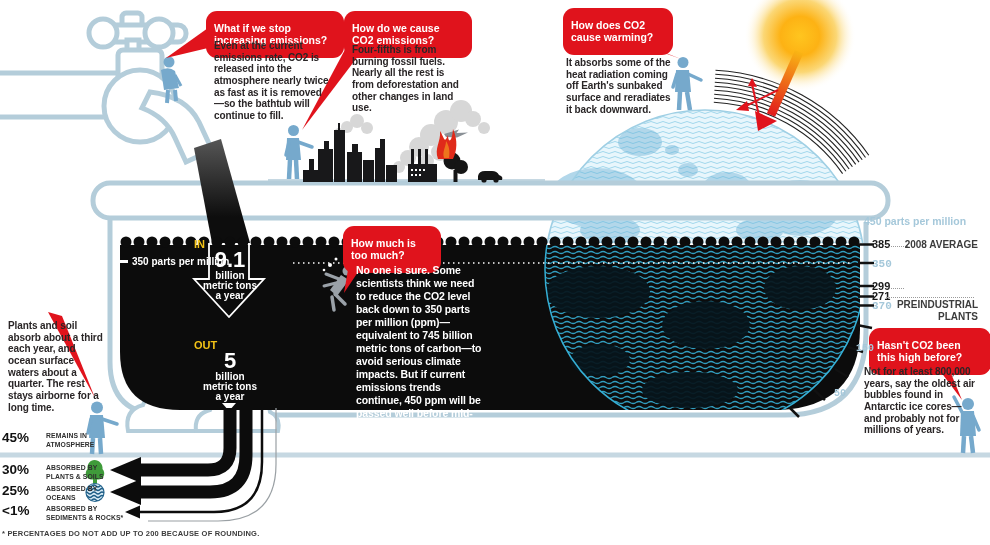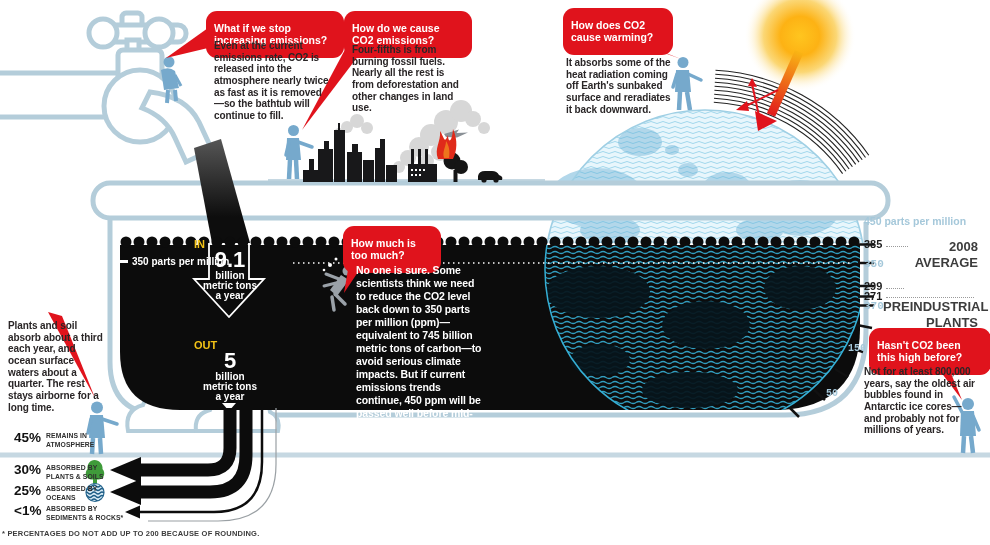--- a/index.html
+++ b/index.html
@@ -10,26 +10,26 @@
   .pre{white-space:pre-line;}
   .bubble{background:#e0131c;color:#fff;font-weight:bold;font-size:10.5px;line-height:1.18;
           border-radius:11px;padding:11px 8px;white-space:pre-line;}
   .para{font-weight:bold;font-size:10px;line-height:1.17;color:#2a2627;letter-spacing:-0.1px;}
   .para.white{color:#fff;font-size:10.5px;line-height:1.24;}
   .flow-label{color:#f3c317;font-weight:bold;font-size:11px;text-align:left;}
   .flow-value{color:#fff;font-weight:bold;font-size:22px;line-height:0.95;text-align:center;}
   .flow-unit{color:#fff;font-weight:bold;font-size:10px;line-height:1.03;text-align:center;}
   .level-label{color:#fff;font-weight:bold;font-size:10px;}
   .top450{color:#a5c8da;font-weight:bold;font-size:10.5px;}
-  .scale-num{font-weight:bold;font-size:11px;color:#1c1c1c;}
+  .scale-num{font-weight:bold;font-size:11px;color:#1c1c1c;padding-left:8px;}
   .scale-num.lb{color:#a5c8da;font-family:Liberation Mono, monospace;}
   .scale-num.sm{font-size:10px;}
-  .scale-lbl{font-weight:bold;font-size:13px;color:#3c3c3c;text-align:right;line-height:1.22;}
+  .scale-lbl{font-weight:bold;font-size:10px;color:#3c3c3c;text-align:right;line-height:1.22;}
   .leader{border-top:1.6px dotted #9a9a9a;height:0;}
-  .pct{font-weight:bold;font-size:13.5px;color:#111;margin-left:12px;}
+  .pct{font-weight:bold;font-size:13.5px;color:#111;}
   .pct-lbl{font-weight:bold;font-size:6.8px;color:#2e2e2e;line-height:1.3;letter-spacing:0.1px;}
   .footnote{font-weight:bold;font-size:7.5px;color:#3c3c3c;letter-spacing:0.2px;}
 </style>
 </head>
 <body>
 
 <div id="stage">
 
 <svg id="art" width="990" height="545" viewBox="0 0 990 545">
   <defs>

